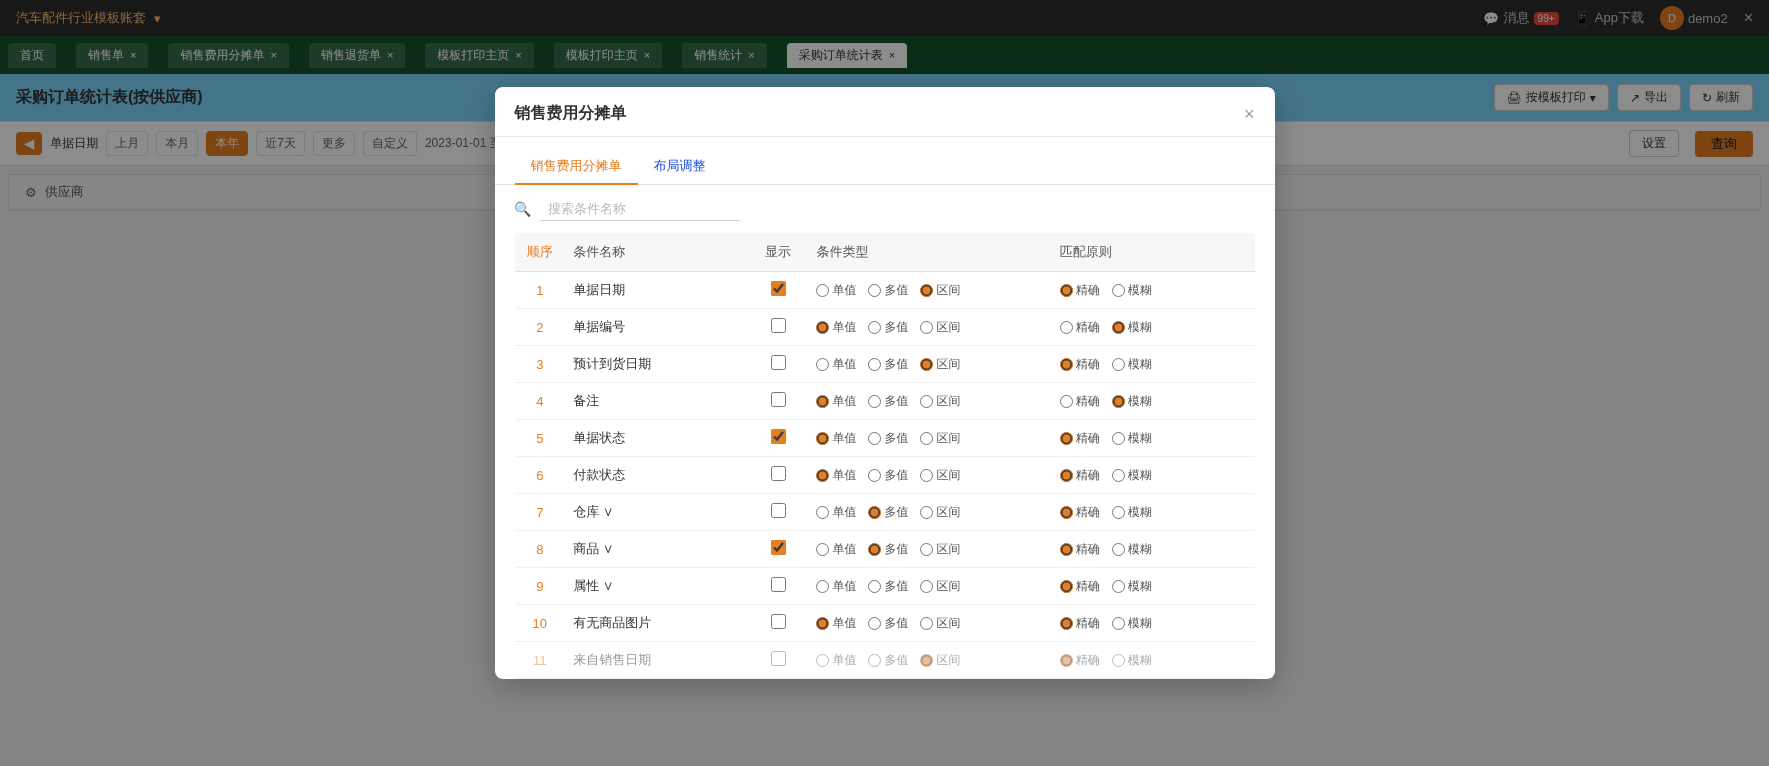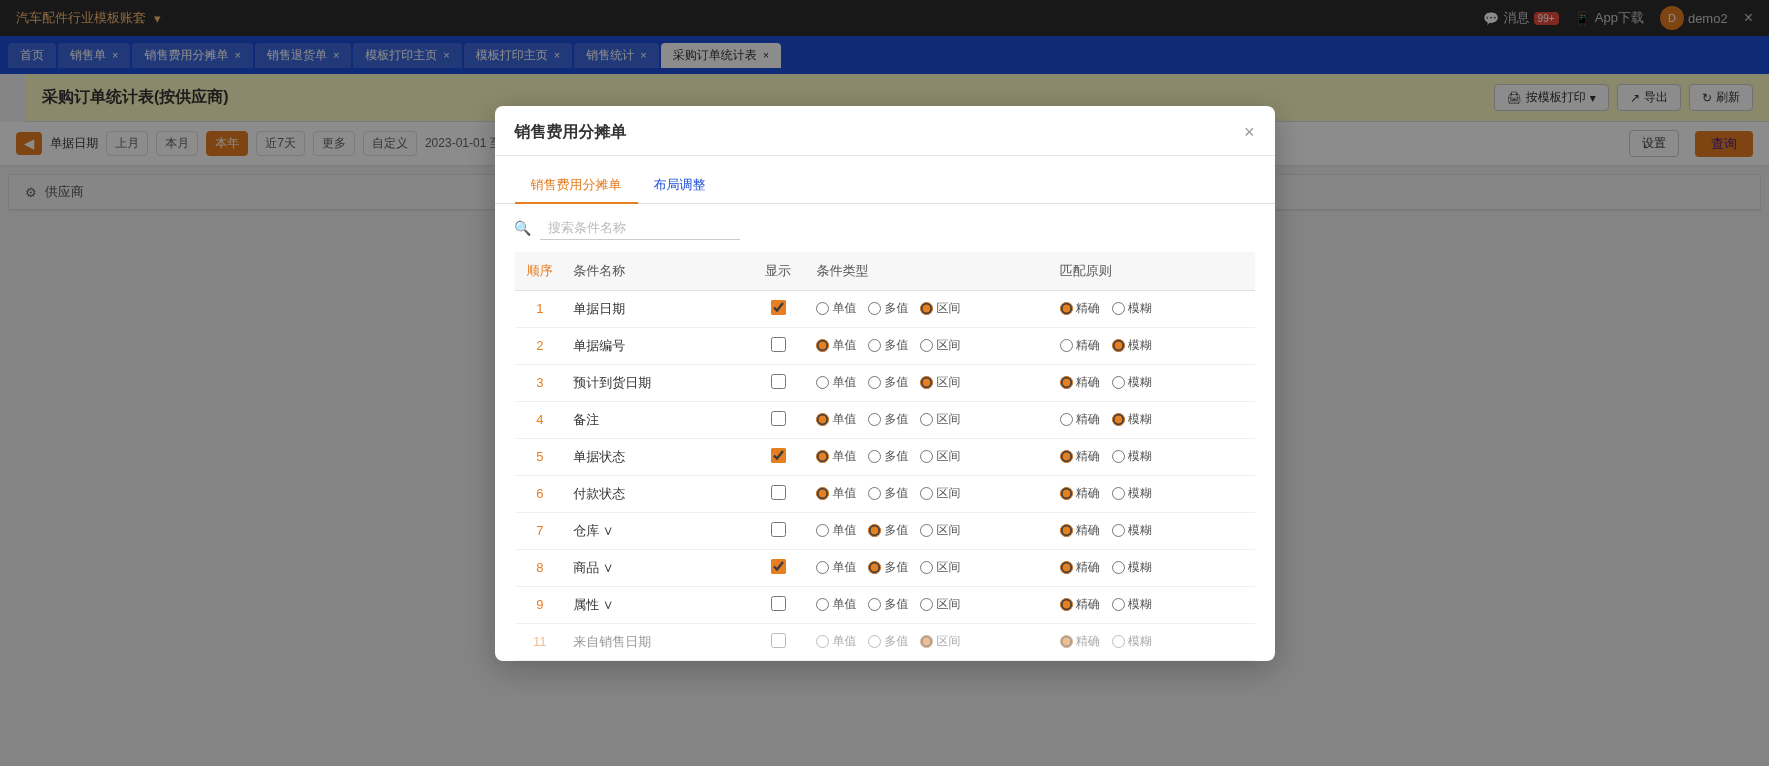--- a/index.html
+++ b/index.html
@@ -14,50 +14,49 @@
       padding: 0 16px;
       justify-content: space-between;
     }
     .top-bar-left { color: #fdba74; font-size: 13px; display: flex; align-items: center; gap: 8px; }
     .top-bar-right { display: flex; align-items: center; gap: 16px; color: #ccc; font-size: 13px; }
     .top-bar-right .badge { background: #e74c3c; color: #fff; font-size: 10px; border-radius: 4px; padding: 1px 4px; }
     .top-bar-right .close-x { color: #ccc; font-size: 16px; cursor: pointer; }
 
     
     .tab-bar {
-      background: #1d4ed8;
+      background: #14532d;
       height: 38px;
       display: flex;
       align-items: center;
       padding: 4px 8px;
-      gap: 2px;
+      gap: 20px;
     }
     .tab-item {
       background: rgba(255,255,255,0.15);
       color: #fff;
       padding: 4px 12px;
       border-radius: 4px 4px 0 0;
       font-size: 12px;
       cursor: pointer;
       display: flex;
       align-items: center;
       gap: 6px;
     }
     .tab-item.active { background: #fff; color: #333; }
     .tab-item .close-tab { font-size: 11px; color: inherit; }
 
     
     .page-header {
-      background: #fef9c3;
+      background: #7dd3fc;
       padding: 10px 16px;
       display: flex;
       align-items: center;
       justify-content: space-between;
       border-bottom: 1px solid #e0e0e0;
-      margin-left: 26px;
     }
     .page-title { font-size: 16px; font-weight: bold; color: #333; }
     .page-actions { display: flex; gap: 8px; align-items: center; }
     .btn-print { border: 1px solid #ccc; background: #fff; color: #333; padding: 4px 12px; border-radius: 4px; cursor: pointer; font-size: 12px; display: flex; align-items: center; gap: 4px; }
     .btn-export { border: 1px solid #ccc; background: #fff; color: #333; padding: 4px 12px; border-radius: 4px; cursor: pointer; font-size: 12px; display: flex; align-items: center; gap: 4px; }
     .btn-refresh { border: 1px solid #ccc; background: #fff; color: #333; padding: 4px 12px; border-radius: 4px; cursor: pointer; font-size: 12px; display: flex; align-items: center; gap: 4px; }
 
     
     .filter-bar {
       background: #fff;
@@ -68,21 +67,21 @@
       border-bottom: 1px solid #e0e0e0;
     }
     .filter-toggle { background: #e67e22; color: #fff; border: none; padding: 4px 8px; border-radius: 4px; cursor: pointer; }
     .date-label { font-size: 12px; color: #333; }
     .date-btn { border: 1px solid #e0e0e0; background: #fff; padding: 3px 8px; border-radius: 4px; cursor: pointer; font-size: 12px; color: #666; }
     .date-btn.active { background: #e67e22; color: #fff; border-color: #e67e22; }
     .date-range { font-size: 12px; color: #666; }
     .dots { color: #999; cursor: pointer; }
 
     
-    .btn-query { background: #e67e22; color: #4c1d95; border: none; padding: 4px 16px; border-radius: 4px; cursor: pointer; font-size: 13px; float: right; }
+    .btn-query { background: #e67e22; color: #0f172a; border: none; padding: 4px 16px; border-radius: 4px; cursor: pointer; font-size: 13px; float: right; }
     .btn-settings { background: #fff; border: 1px solid #ccc; color: #333; padding: 4px 12px; border-radius: 4px; cursor: pointer; font-size: 12px; float: right; margin-right: 8px; }
 
     
     .table-area {
       background: #fff;
       margin: 8px;
       border: 1px solid #e0e0e0;
     }
     .table-header-row {
       display: flex;
@@ -542,20 +541,38 @@
                     <label><input type="radio" name="type_8" style="">区间</label>
                   </div>
                 </td>
                 <td class="col-match">
                   <div class="radio-group">
                     <label><input type="radio" name="match_8" checked="" style="">精确</label>
                     <label><input type="radio" name="match_8" style="">模糊</label>
                   </div>
                 </td>
               </tr>
+              <tr>
+                <td class="col-order">10</td>
+                <td class="col-name">有无商品图片</td>
+                <td class="col-display"><input type="checkbox" class="cb" style=""></td>
+                <td class="col-type">
+                  <div class="radio-group">
+                    <label><input type="radio" name="type_9" checked="" style="">单值</label>
+                    <label><input type="radio" name="type_9" style="">多值</label>
+                    <label><input type="radio" name="type_9" style="">区间</label>
+                  </div>
+                </td>
+                <td class="col-match">
+                  <div class="radio-group">
+                    <label><input type="radio" name="match_9" checked="" style="">精确</label>
+                    <label><input type="radio" name="match_9" style="">模糊</label>
+                  </div>
+                </td>
+              </tr>
               <tr class="row-partial">
                 <td class="col-order">11</td>
                 <td class="col-name">来自销售日期</td>
                 <td class="col-display"><input type="checkbox" class="cb" style=""></td>
                 <td class="col-type">
                   <div class="radio-group">
                     <label><input type="radio" name="type_10" style="">单值</label>
                     <label><input type="radio" name="type_10" style="">多值</label>
                     <label><input type="radio" name="type_10" checked="" style="">区间</label>
                   </div>

